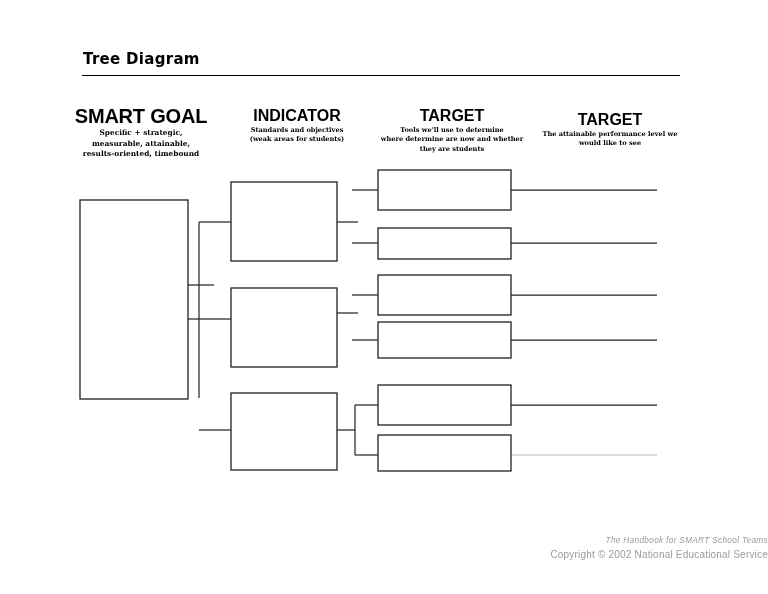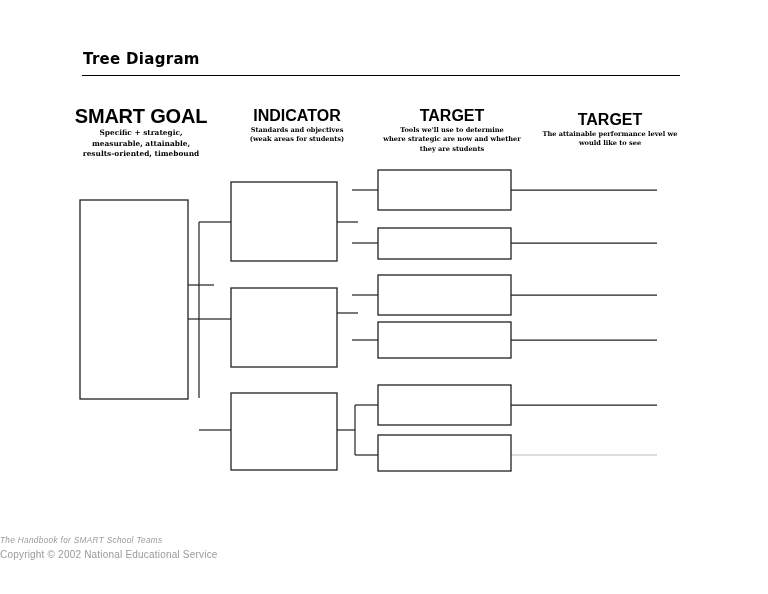--- a/index.html
+++ b/index.html
@@ -101,21 +101,21 @@
   #diagram line.target-line.faint {
     stroke: #b9b9b9;
     stroke-width: 1.1;
   }
   
   #footer {
     position: absolute;
     left: 0;
     top: 535px;
     width: 768px;
-    text-align: left;
+    text-align: right;
     color: #9a9a9a;
     font-family: "Liberation Sans", sans-serif;
   }
   #footer .f1 {
     font-style: italic;
     font-size: 8.2px;
     letter-spacing: 0.35px;
     line-height: 1.5;
   }
   #footer .f2 {
@@ -146,21 +146,21 @@
     <div class="col-sub">
       <div>Standards and objectives</div>
       <div>(weak areas for students)</div>
     </div>
   </div>
 
   <div class="col-head" id="head-measure">
     <div class="col-title">TARGET</div>
     <div class="col-sub">
       <div>Tools we'll use to determine</div>
-      <div>where strategic are now and whether</div>
+      <div>where determine are now and whether</div>
       <div>they are students</div>
     </div>
   </div>
 
   <div class="col-head" id="head-target">
     <div class="col-title">TARGET</div>
     <div class="col-sub">
       <div>The attainable performance level we</div>
       <div>would like to see</div>
     </div>

